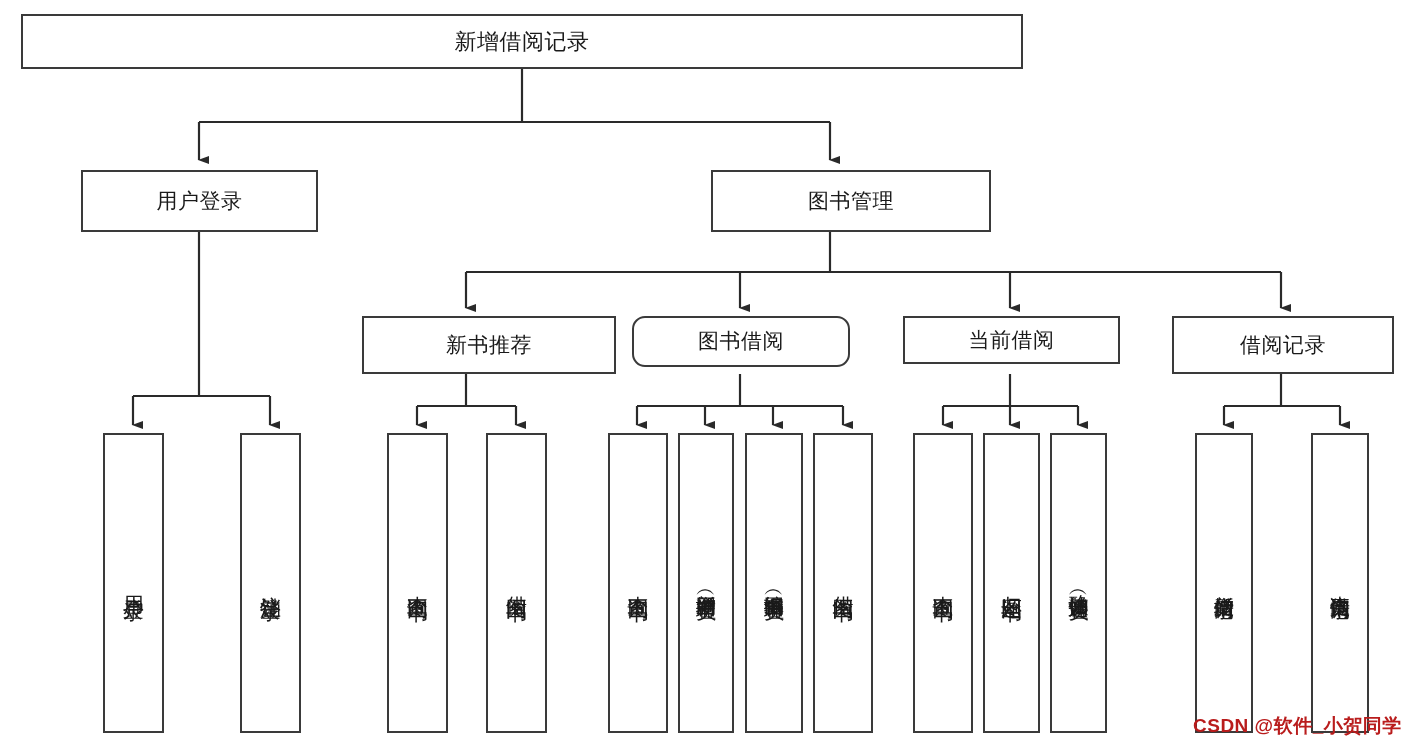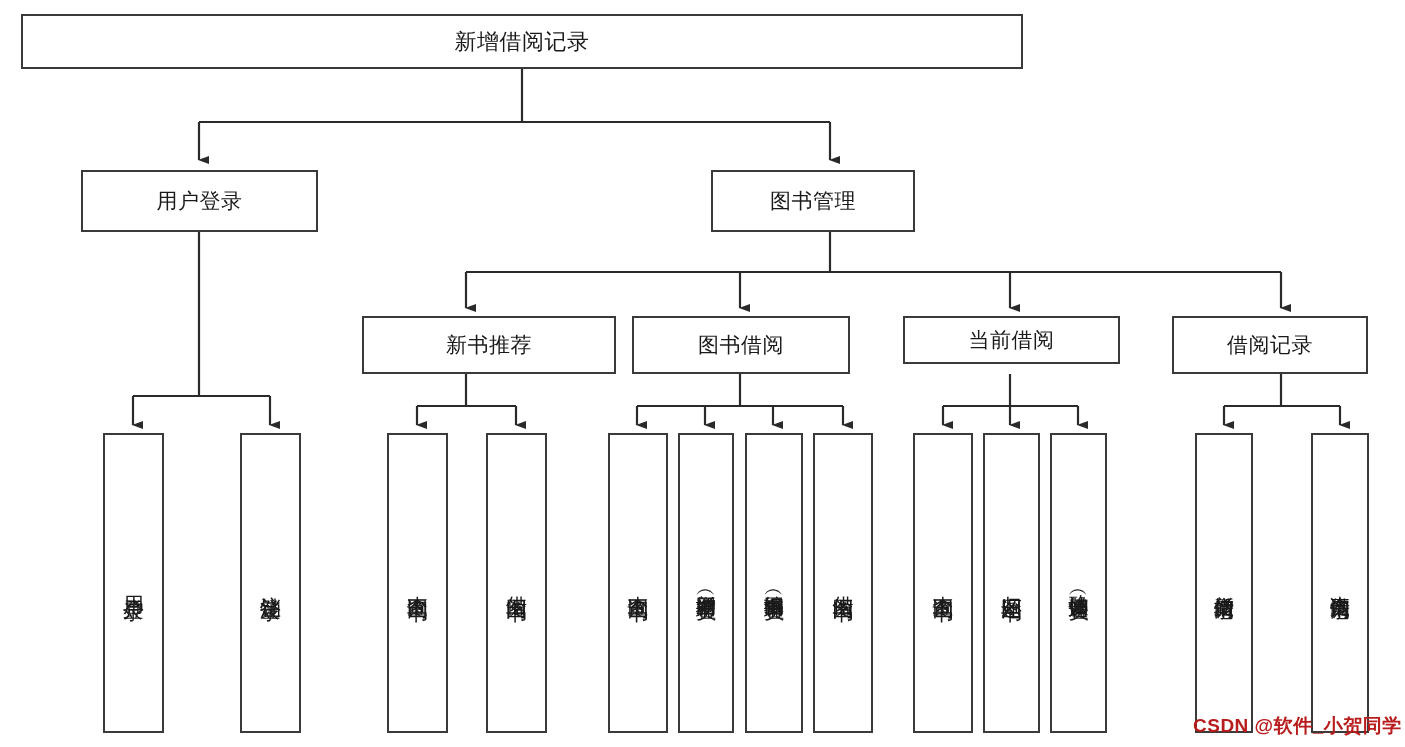--- a/index.html
+++ b/index.html
@@ -135,34 +135,34 @@
     </g>
   </svg>
 
   <div class="node h root" style="left:21px; top:14px; width:1002px; height:55px;">
     <span class="label">新增借阅记录</span>
   </div>
 
   <div class="node h" style="left:81px; top:170px; width:237px; height:62px;">
     <span class="label">用户登录</span>
   </div>
-  <div class="node h" style="left:711px; top:170px; width:204px; height:62px;">
+  <div class="node h" style="left:711px; top:170px; width:280px; height:62px;">
     <span class="label">图书管理</span>
   </div>
 
   <div class="node h" style="left:362px; top:316px; width:254px; height:58px;">
     <span class="label">新书推荐</span>
   </div>
-  <div class="node h" style="left:632px; top:316px; width:218px; height:58px;">
+  <div class="node h" style="left:632px; top:316px; width:218px; height:51px;border-radius:13px;">
     <span class="label">图书借阅</span>
   </div>
   <div class="node h" style="left:903px; top:316px; width:217px; height:48px;">
     <span class="label">当前借阅</span>
   </div>
-  <div class="node h" style="left:1172px; top:316px; width:196px; height:58px;">
+  <div class="node h" style="left:1172px; top:316px; width:222px; height:58px;">
     <span class="label">借阅记录</span>
   </div>
 
   <div class="node v" style="left:103px; top:433px; width:61px; height:300px;">
     <span class="label">用户登录</span>
   </div>
   <div class="node v" style="left:240px; top:433px; width:61px; height:300px;">
     <span class="label">注销登录</span>
   </div>
 

